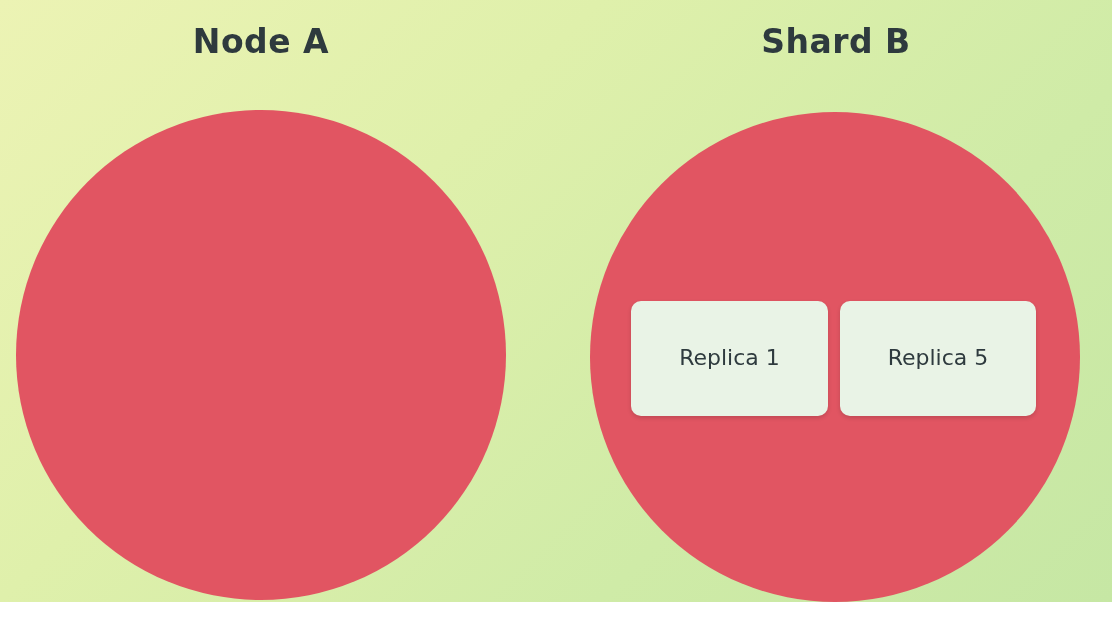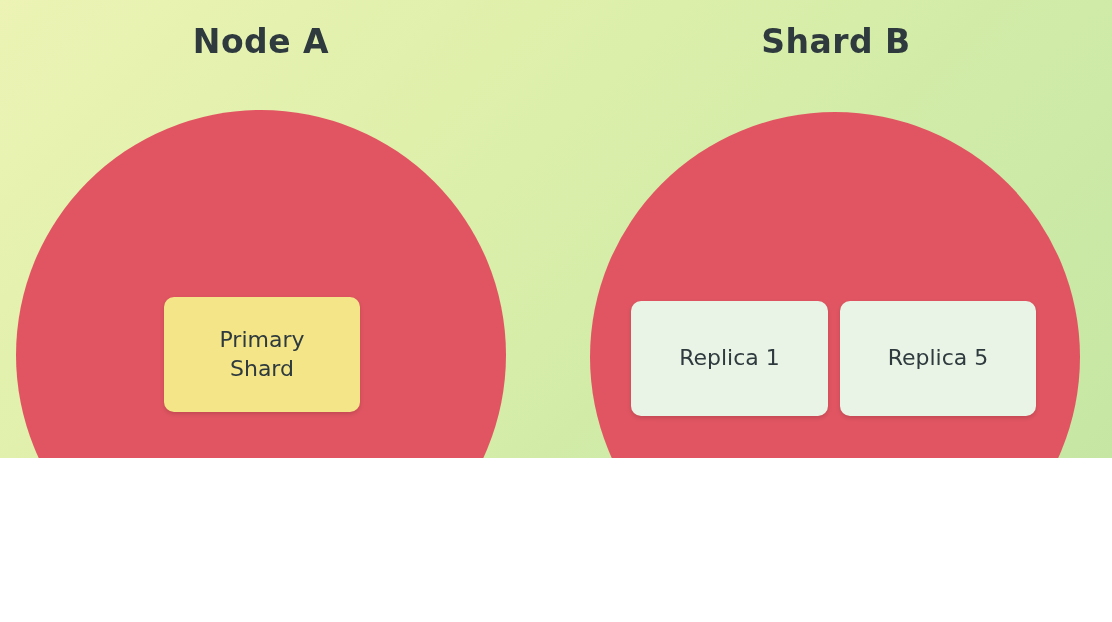--- a/index.html
+++ b/index.html
@@ -5,21 +5,21 @@
   html, body {
     margin: 0;
     padding: 0;
   }
   body {
     font-family: "DejaVu Sans", "Liberation Sans", sans-serif;
   }
   .canvas {
     position: relative;
     width: 1112px;
-    height: 458px;
+    height: 602px;
     overflow: hidden;
     background: linear-gradient(135deg, #ecf3b4 0%, #dff0ab 35%, #cfeba7 70%, #c6e7a4 100%);
   }
   .node-title {
     position: absolute;
     top: 22px;
     width: 492px;
     text-align: center;
     font-size: 33px;
     font-weight: bold;
@@ -76,23 +76,20 @@
 <div class="canvas">
 
   <div class="node-title a">Node A</div>
 
   <div class="node-title b">Shard B</div>
 
   <div class="node-circle a"></div>
 
   <div class="node-circle b"></div>
 
-  <div class="shard-box primary">
-    <span class="shard-label">Primary Shard</span>
-  </div>
 
   <div class="shard-box replica r1">
     <span class="shard-label">Replica 1</span>
   </div>
 
   <div class="shard-box replica r2">
     <span class="shard-label">Replica 5</span>
   </div>
 
 </div>

